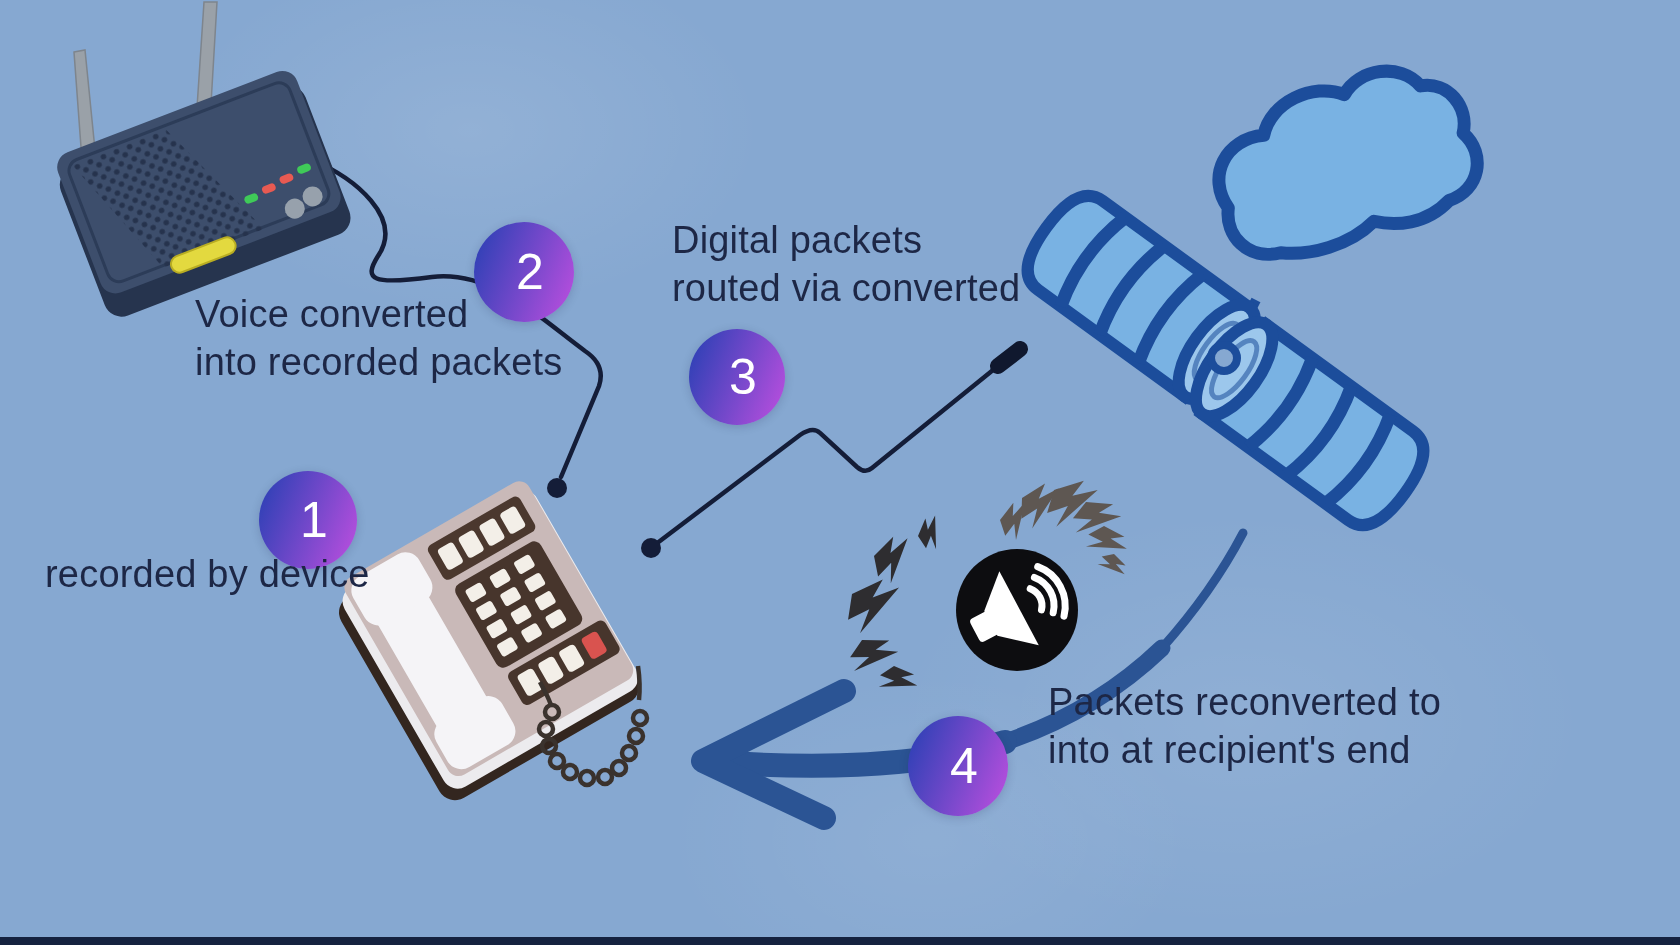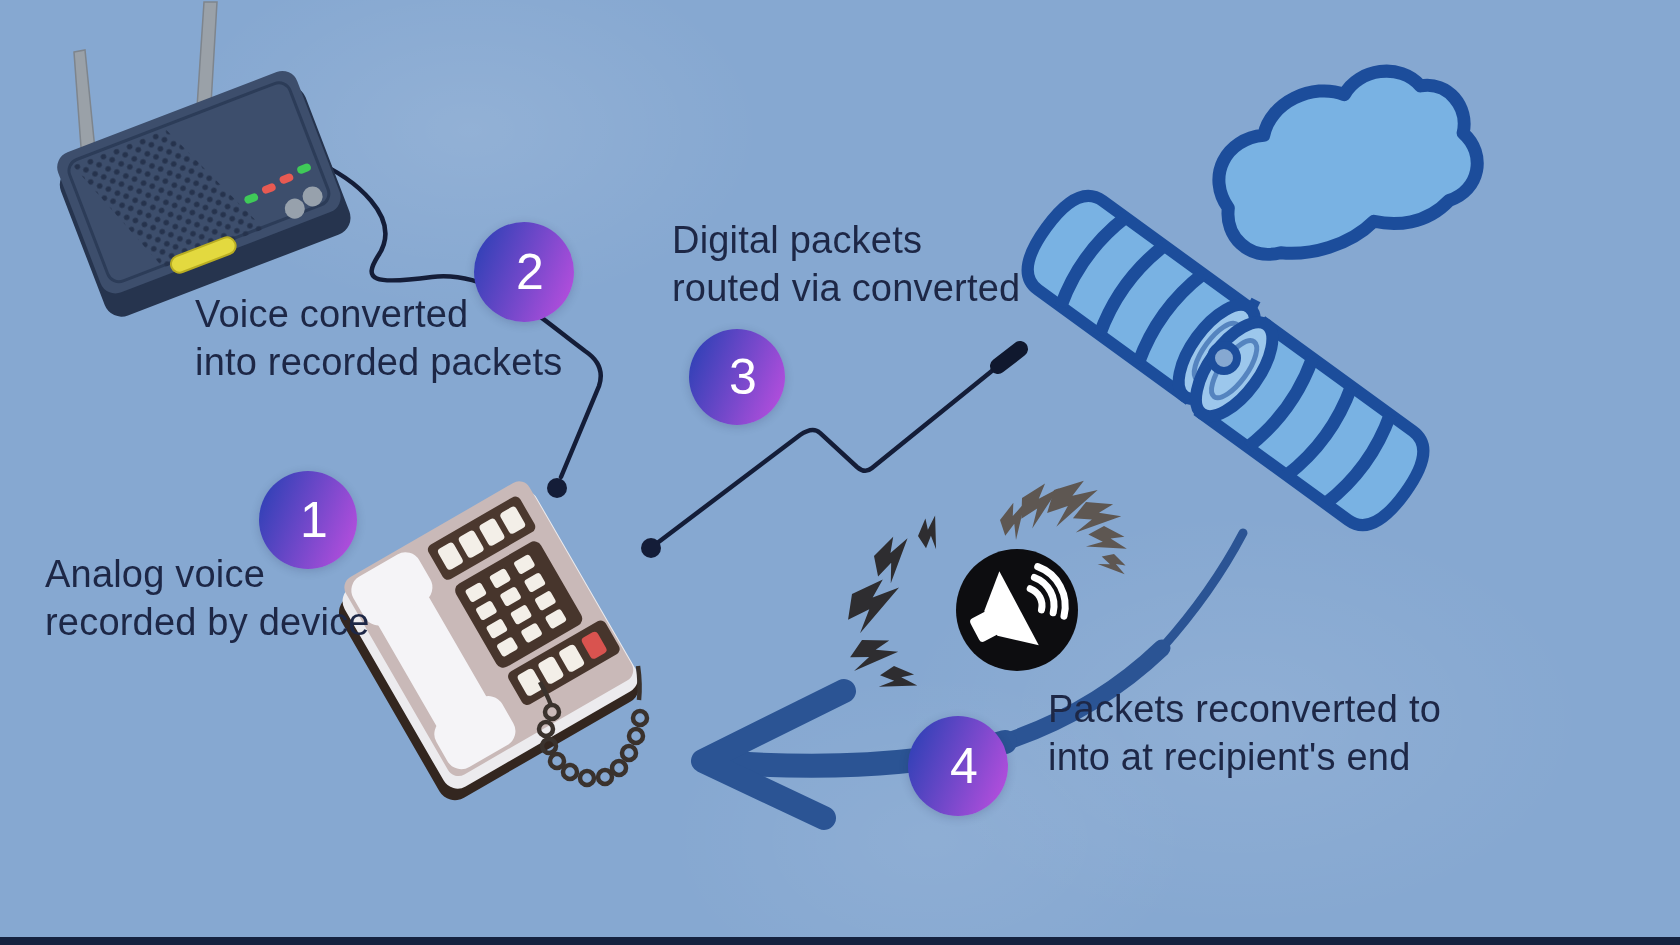--- a/index.html
+++ b/index.html
@@ -25,21 +25,21 @@
   .badge-2{left:474px;top:222px;width:100px;height:100px;}
   .badge-3{left:689px;top:329px;width:96px;height:96px;}
   .badge-4{left:908px;top:716px;width:100px;height:100px;}
   .step-label{
     position:absolute;color:#1d2746;font-size:38px;line-height:48px;
     letter-spacing:.2px;white-space:nowrap;
   }
   .label-1{left:45px;top:550px;}
   .label-2{left:188px;top:290px;margin-left:7px;}
   .label-3{left:672px;top:216px;}
-  .label-4{left:1048px;top:678px;margin-top:7px;}
+  .label-4{left:1048px;top:678px;}
 </style>
 </head>
 <body>
 
 <div class="stage">
 
   <svg class="diagram-svg" width="1680" height="945" viewBox="0 0 1680 945">
     <defs>
       <path id="bolt" d="M0 0 L26 -8 L16 5 L38 0 L2 32 L12 14 L-6 20 Z"></path>
       <g id="cyl">
@@ -204,21 +204,20 @@
     <span>2</span>
   </div>
   <div class="badge badge-3">
     <span>3</span>
   </div>
   <div class="badge badge-4">
     <span>4</span>
   </div>
 
   <div class="step-label label-1">
-    <div>Analog voice</div>
     <div>recorded by device</div>
   </div>
   <div class="step-label label-2">
     <div>Voice converted</div>
     <div>into recorded packets</div>
   </div>
   <div class="step-label label-3">
     <div>Digital packets</div>
     <div>routed via converted</div>
   </div>

